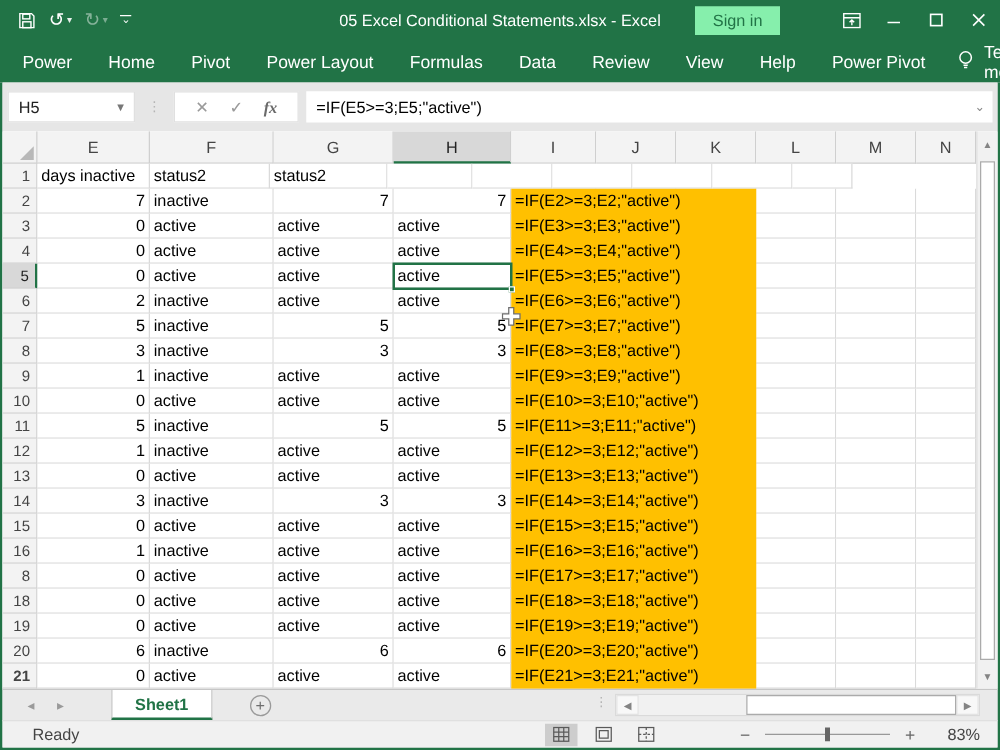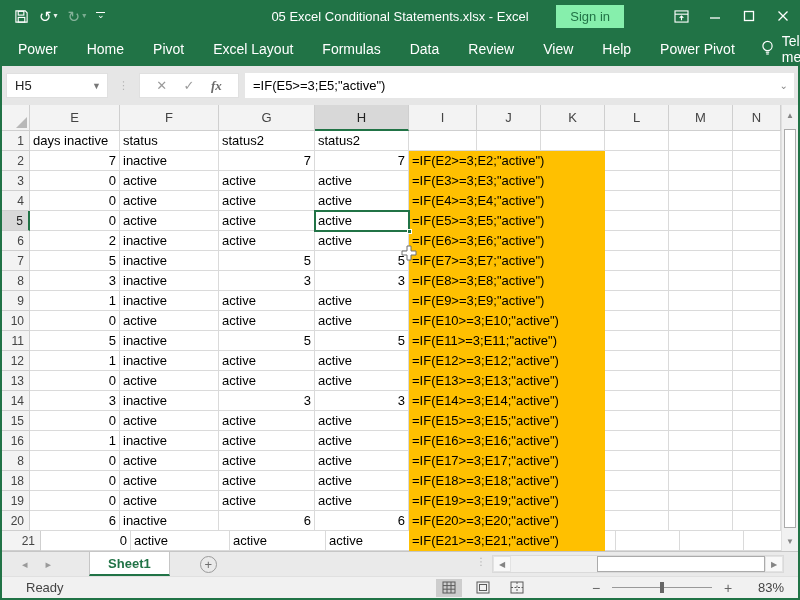--- a/index.html
+++ b/index.html
@@ -134,21 +134,21 @@
           </svg>
       </span>
     </div>
   </div>
 
   <div class="tabrow">
     <div class="rtabs">
         <div class="rtab">Power</div>
         <div class="rtab">Home</div>
         <div class="rtab">Pivot</div>
-        <div class="rtab">Excel Layout</div>
+        <div class="rtab">Power Layout</div>
         <div class="rtab">Formulas</div>
         <div class="rtab">Data</div>
         <div class="rtab">Review</div>
         <div class="rtab">View</div>
         <div class="rtab">Help</div>
         <div class="rtab">Power Pivot</div>
       </div>
     <div class="tellme">
       <span>
         <svg width="13" height="16" viewBox="0 0 13 16">
@@ -203,21 +203,20 @@
           <div class="ch" style="width: 64px;">J</div>
           <div class="ch" style="width: 64px;">K</div>
           <div class="ch" style="width: 64px;">L</div>
           <div class="ch" style="width: 64px;">M</div>
           <div class="ch" style="width: 48px;">N</div>
         </div>
       <div id="rows">
           <div class="gr">
             <div class="rh" style="width: 28px;">1</div>
             <div class="cell" style="width: 90px;">days inactive</div>
-            <div class="cell" style="width: 99px;">status</div>
             <div class="cell" style="width: 96px;">status2</div>
             <div class="cell" style="width: 94px;">status2</div>
             <div class="cell" style="width: 68px;"></div>
             <div class="cell" style="width: 64px;"></div>
             <div class="cell" style="width: 64px;"></div>
             <div class="cell" style="width: 64px;"></div>
             <div class="cell" style="width: 64px;"></div>
             <div class="cell" style="width: 48px;"></div>
           </div>
           <div class="gr">
@@ -461,21 +460,21 @@
             <div class="cell num" style="width: 96px;">6</div>
             <div class="cell num" style="width: 94px;">6</div>
             <div class="cell" style="width: 68px;"></div>
             <div class="cell" style="width: 64px;"></div>
             <div class="cell" style="width: 64px;"></div>
             <div class="cell" style="width: 64px;"></div>
             <div class="cell" style="width: 64px;"></div>
             <div class="cell" style="width: 48px;"></div>
           </div>
           <div class="gr">
-            <div class="rh" style="width: 39px;">21</div>
+            <div class="rh" style="width: 28px; font-weight: bold;">21</div>
             <div class="cell num" style="width: 90px;">0</div>
             <div class="cell" style="width: 99px;">active</div>
             <div class="cell" style="width: 96px;">active</div>
             <div class="cell" style="width: 94px;">active</div>
             <div class="cell" style="width: 68px;"></div>
             <div class="cell" style="width: 64px;"></div>
             <div class="cell" style="width: 64px;"></div>
             <div class="cell" style="width: 64px;"></div>
             <div class="cell" style="width: 64px;"></div>
             <div class="cell" style="width: 48px;"></div>

